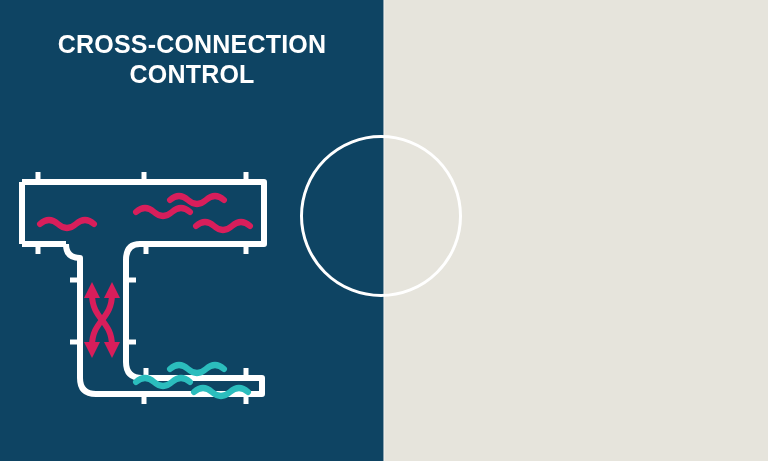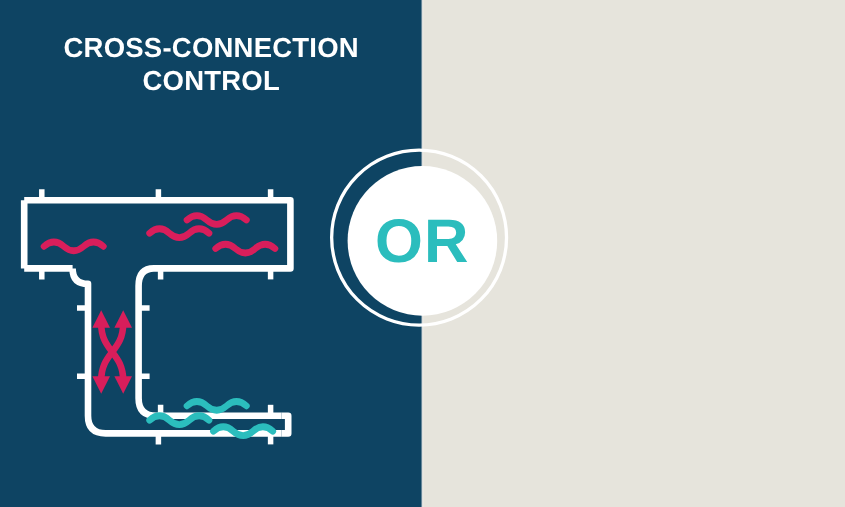--- a/index.html
+++ b/index.html
@@ -117,18 +117,15 @@
 
     
 
     
   </div>
 
   <div id="split-line"></div>
 
   <div id="or-badge">
     <div id="or-ring"></div>
-    <div id="or-disc">
-      <span id="or-text">OR</span>
-    </div>
   </div>
 
 </div>
 
 </body></html>

